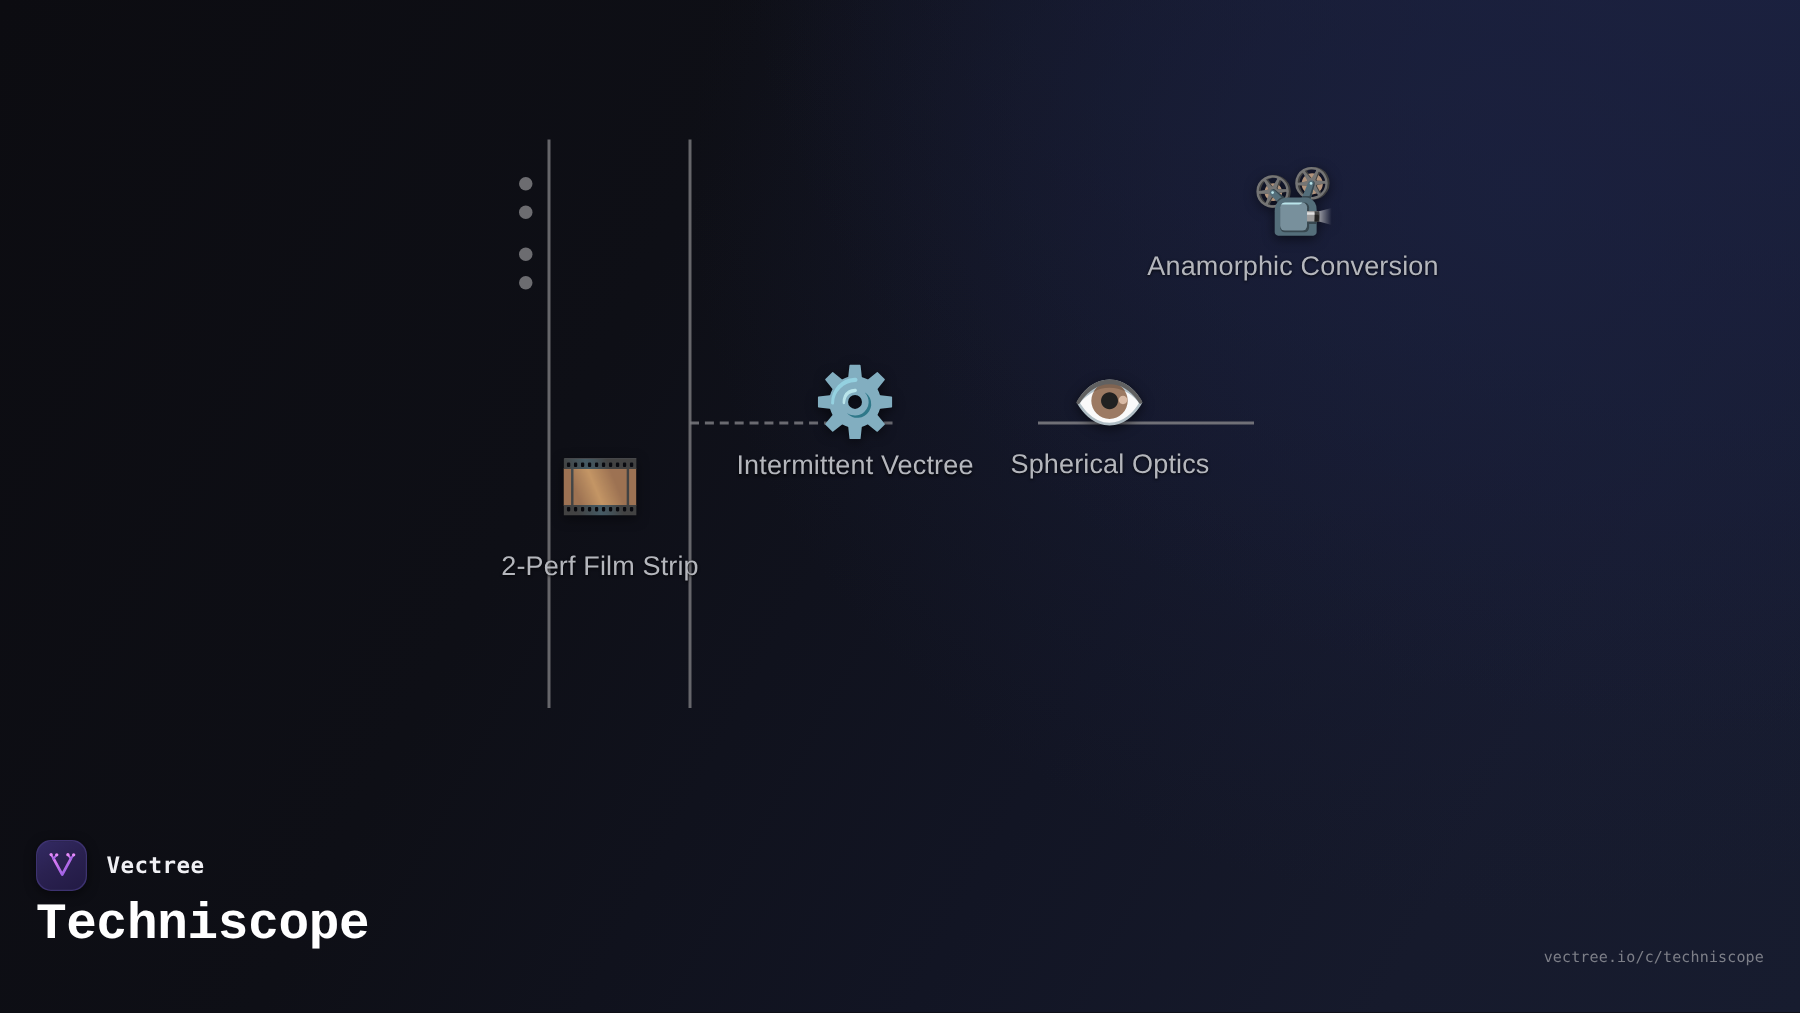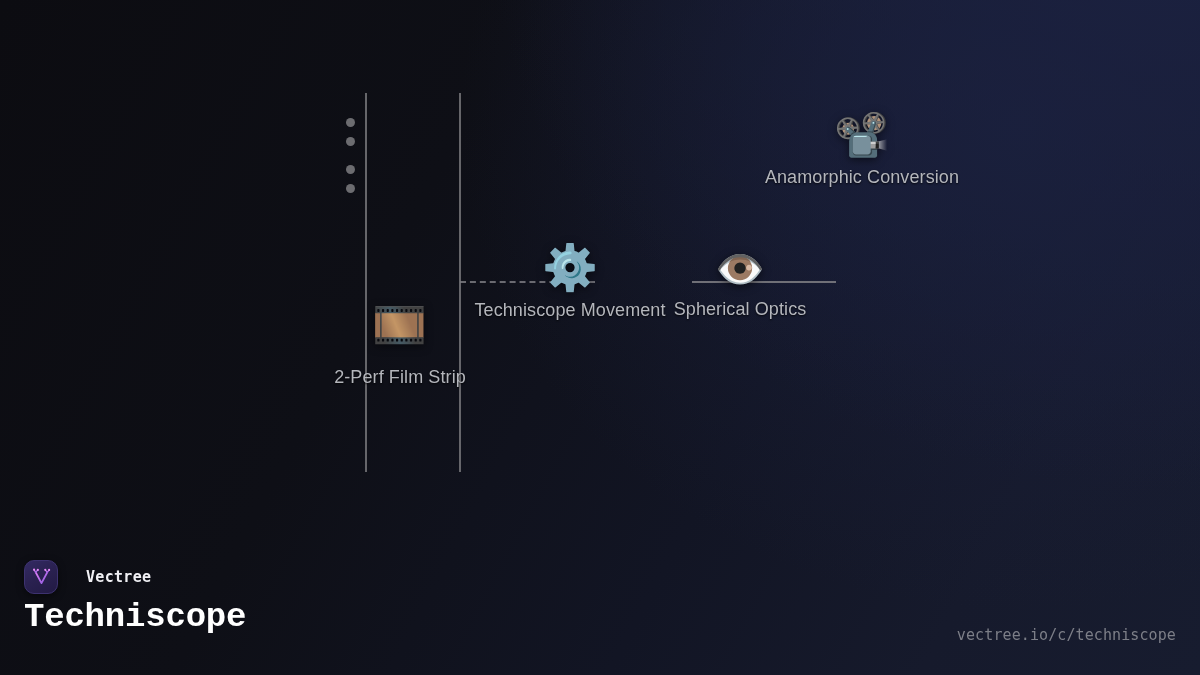--- a/index.html
+++ b/index.html
@@ -83,21 +83,21 @@
     left:0; right:0; bottom:0;
     height:120px;
     padding:0 24px 0 24px;
   }
 
   #brand-row {
     position:absolute;
     left:24px; top:5px;
     display:flex;
     align-items:center;
-    gap:28px;
+    gap:13px;
   }
 
   #brand-badge {
     width:34px; height:34px;
     border-radius:10px;
     background:linear-gradient(150deg,#332a63 0%,#2a2150 48%,#221a44 100%);
     border:1px solid #3d3270;
     display:flex;
     align-items:center;
     justify-content:center;
@@ -120,21 +120,21 @@
     font-weight:700;
     color:#ffffff;
     letter-spacing:-.2px;
     line-height:1.1;
   }
 
   #footer-url {
     position:absolute;
     right:24px; bottom:31px;
     font-family:"DejaVu Sans Mono", monospace;
-    font-size:15px;
+    font-size:10px;
     color:#7d7f88;
     letter-spacing:.1px;
   }
 </style>
 </head>
 <body>
 
 <div id="stage">
 
   <div id="canvas">
@@ -145,21 +145,21 @@
       <div class="railcap" style="left: 345.5px; top: 164.5px;"></div>
       <div class="railcap" style="left: 345.5px; top: 183.5px;"></div>
       <div class="edge-dashed" style="left: 460px; top: 281px; width: 135px;"></div>
       <div class="edge-solid" style="left: 692px; top: 281px; width: 144px;"></div>
       <div class="node" style="left: 400px; top: 303px;">
         <div class="glyph" style="font-size: 44px;">🎞️</div>
         <div class="caption" style="color: rgb(180, 182, 188); margin-top: 20px;">2-Perf Film Strip</div>
       </div>
       <div class="node" style="left: 570px; top: 245px;">
         <div class="glyph" style="font-size: 45px;">⚙️</div>
-        <div class="caption" style="color: rgb(180, 182, 188);">Techniscope Movement</div>
+        <div class="caption" style="color: rgb(180, 182, 188);">Intermittent Vectree</div>
       </div>
       <div class="node" style="left: 740px; top: 249px;">
         <div class="glyph" style="font-size: 40px;">👁️</div>
         <div class="caption" style="color: rgb(180, 182, 188); text-align: center;">Spherical Optics</div>
       </div>
       <div class="node" style="left: 862px; top: 113px;">
         <div class="glyph" style="font-size: 44px;">📽️</div>
         <div class="caption" style="color: rgb(180, 182, 188);">Anamorphic Conversion</div>
       </div>
     </div>

